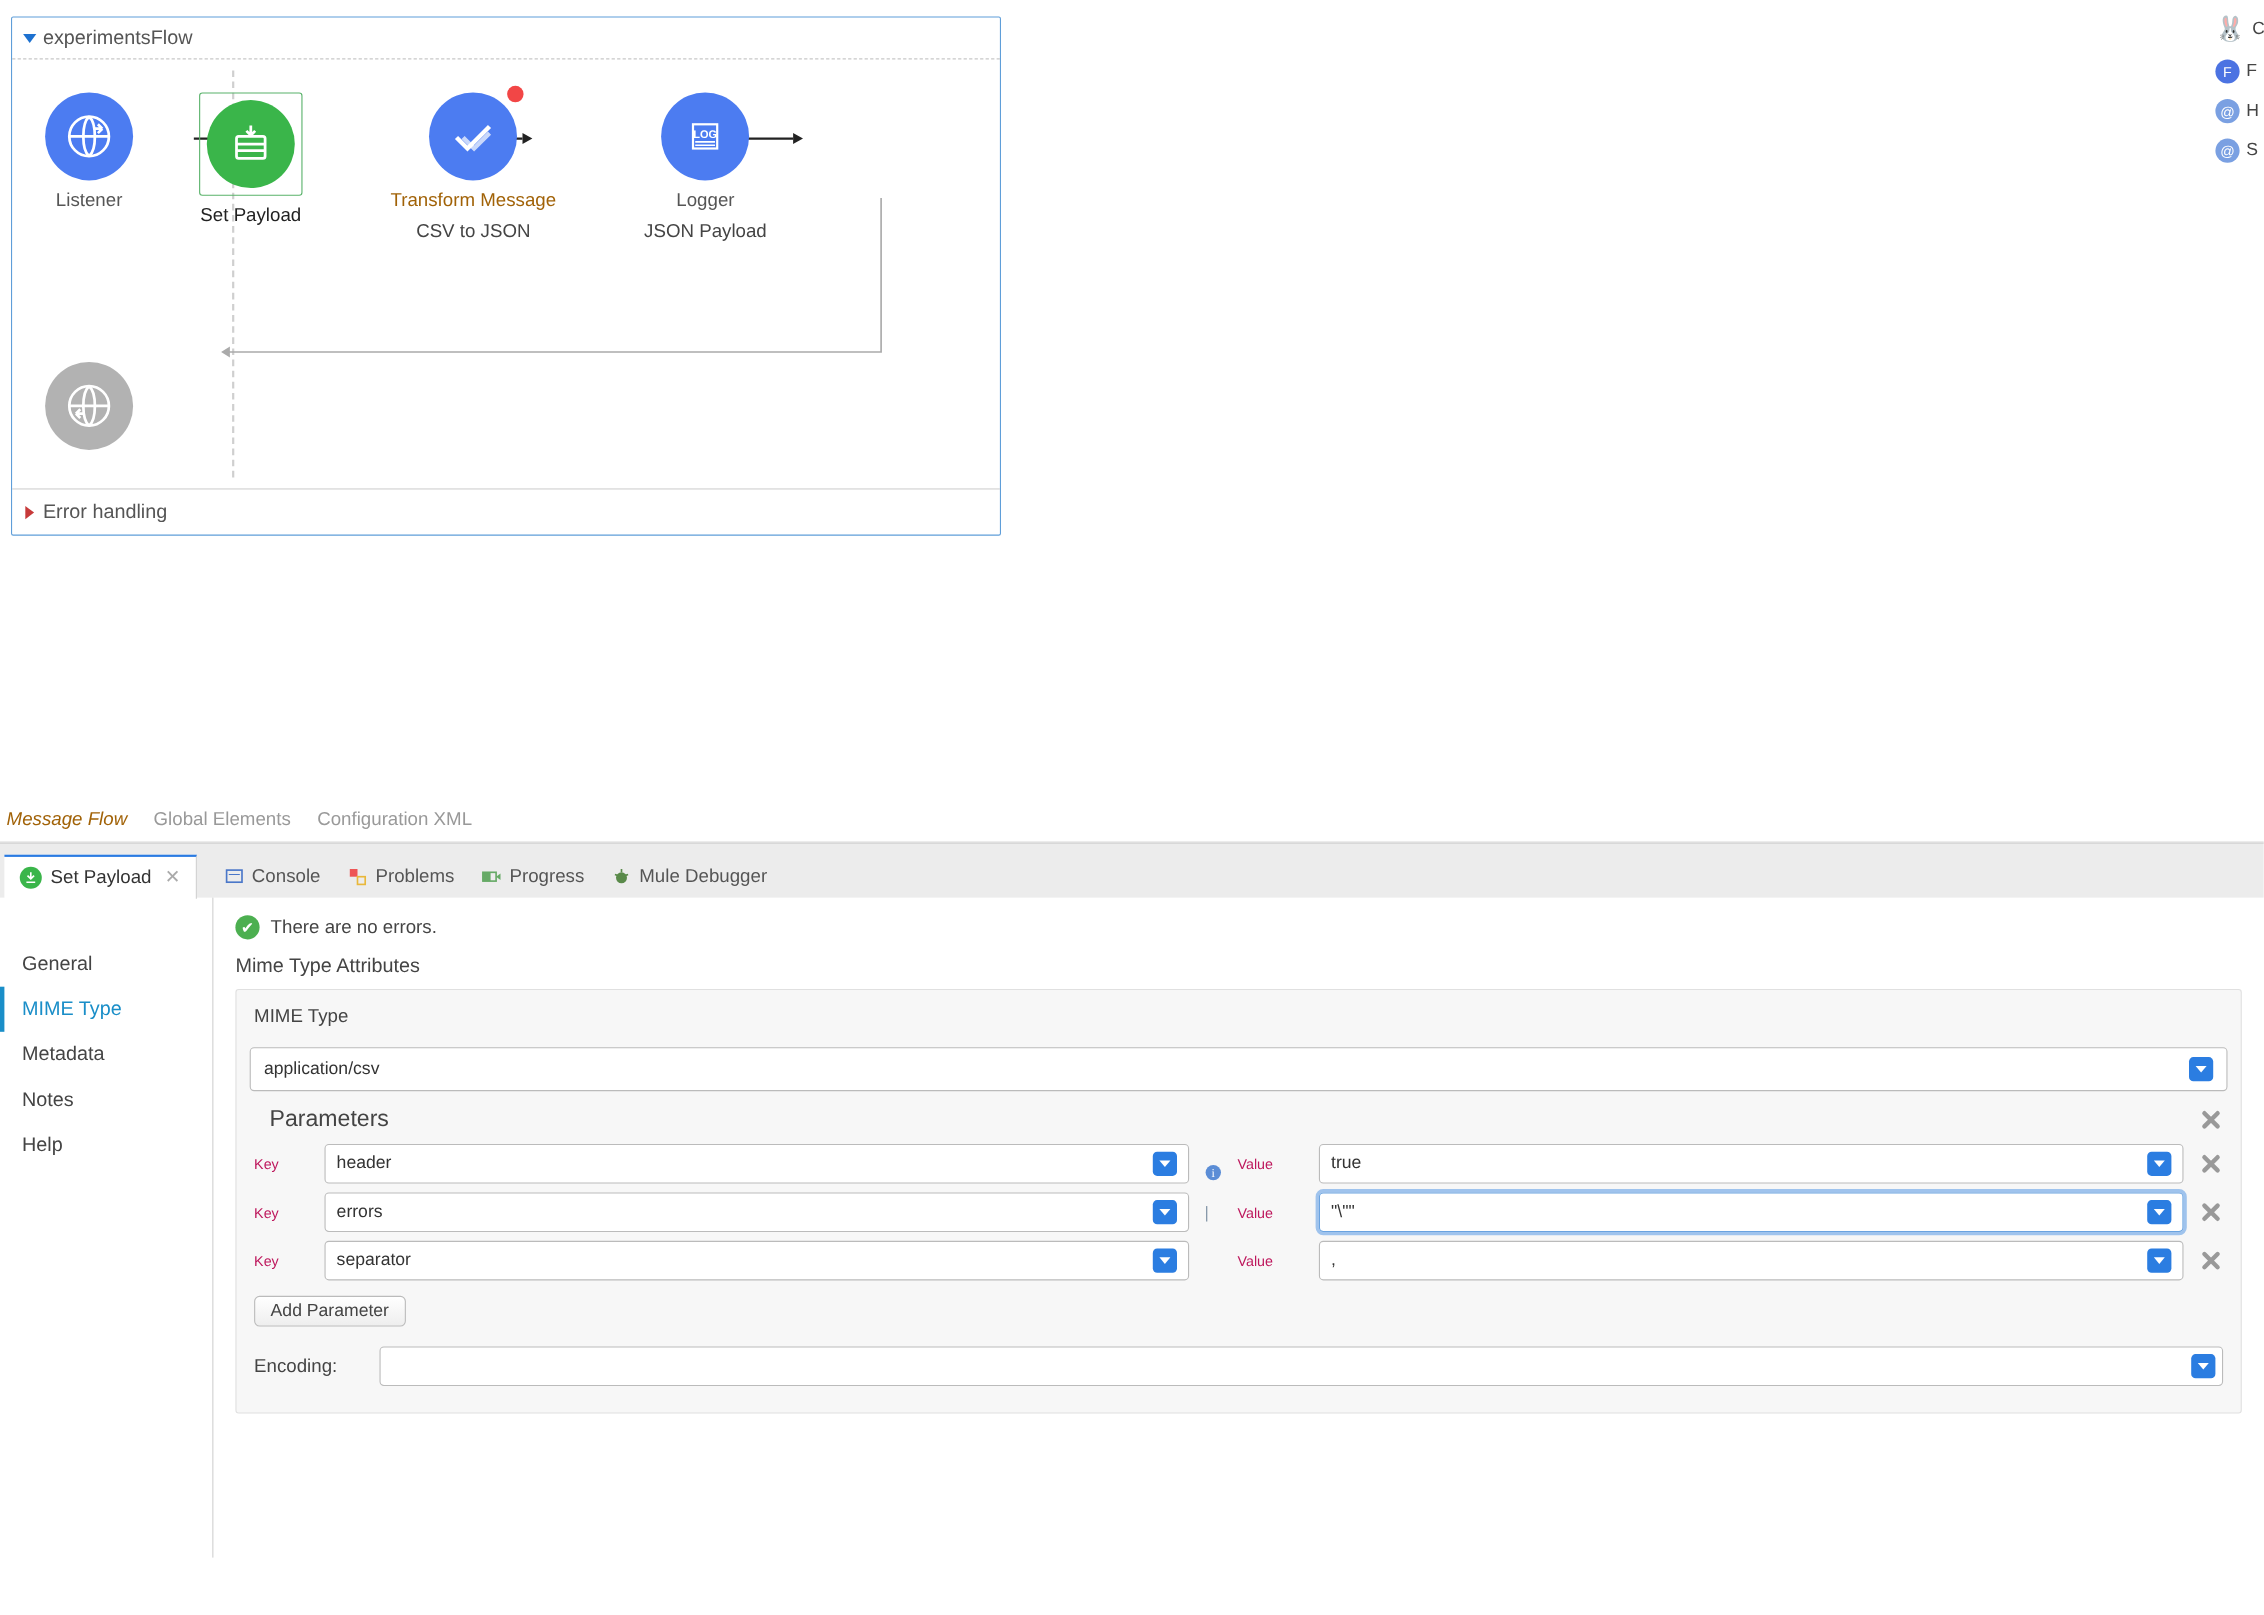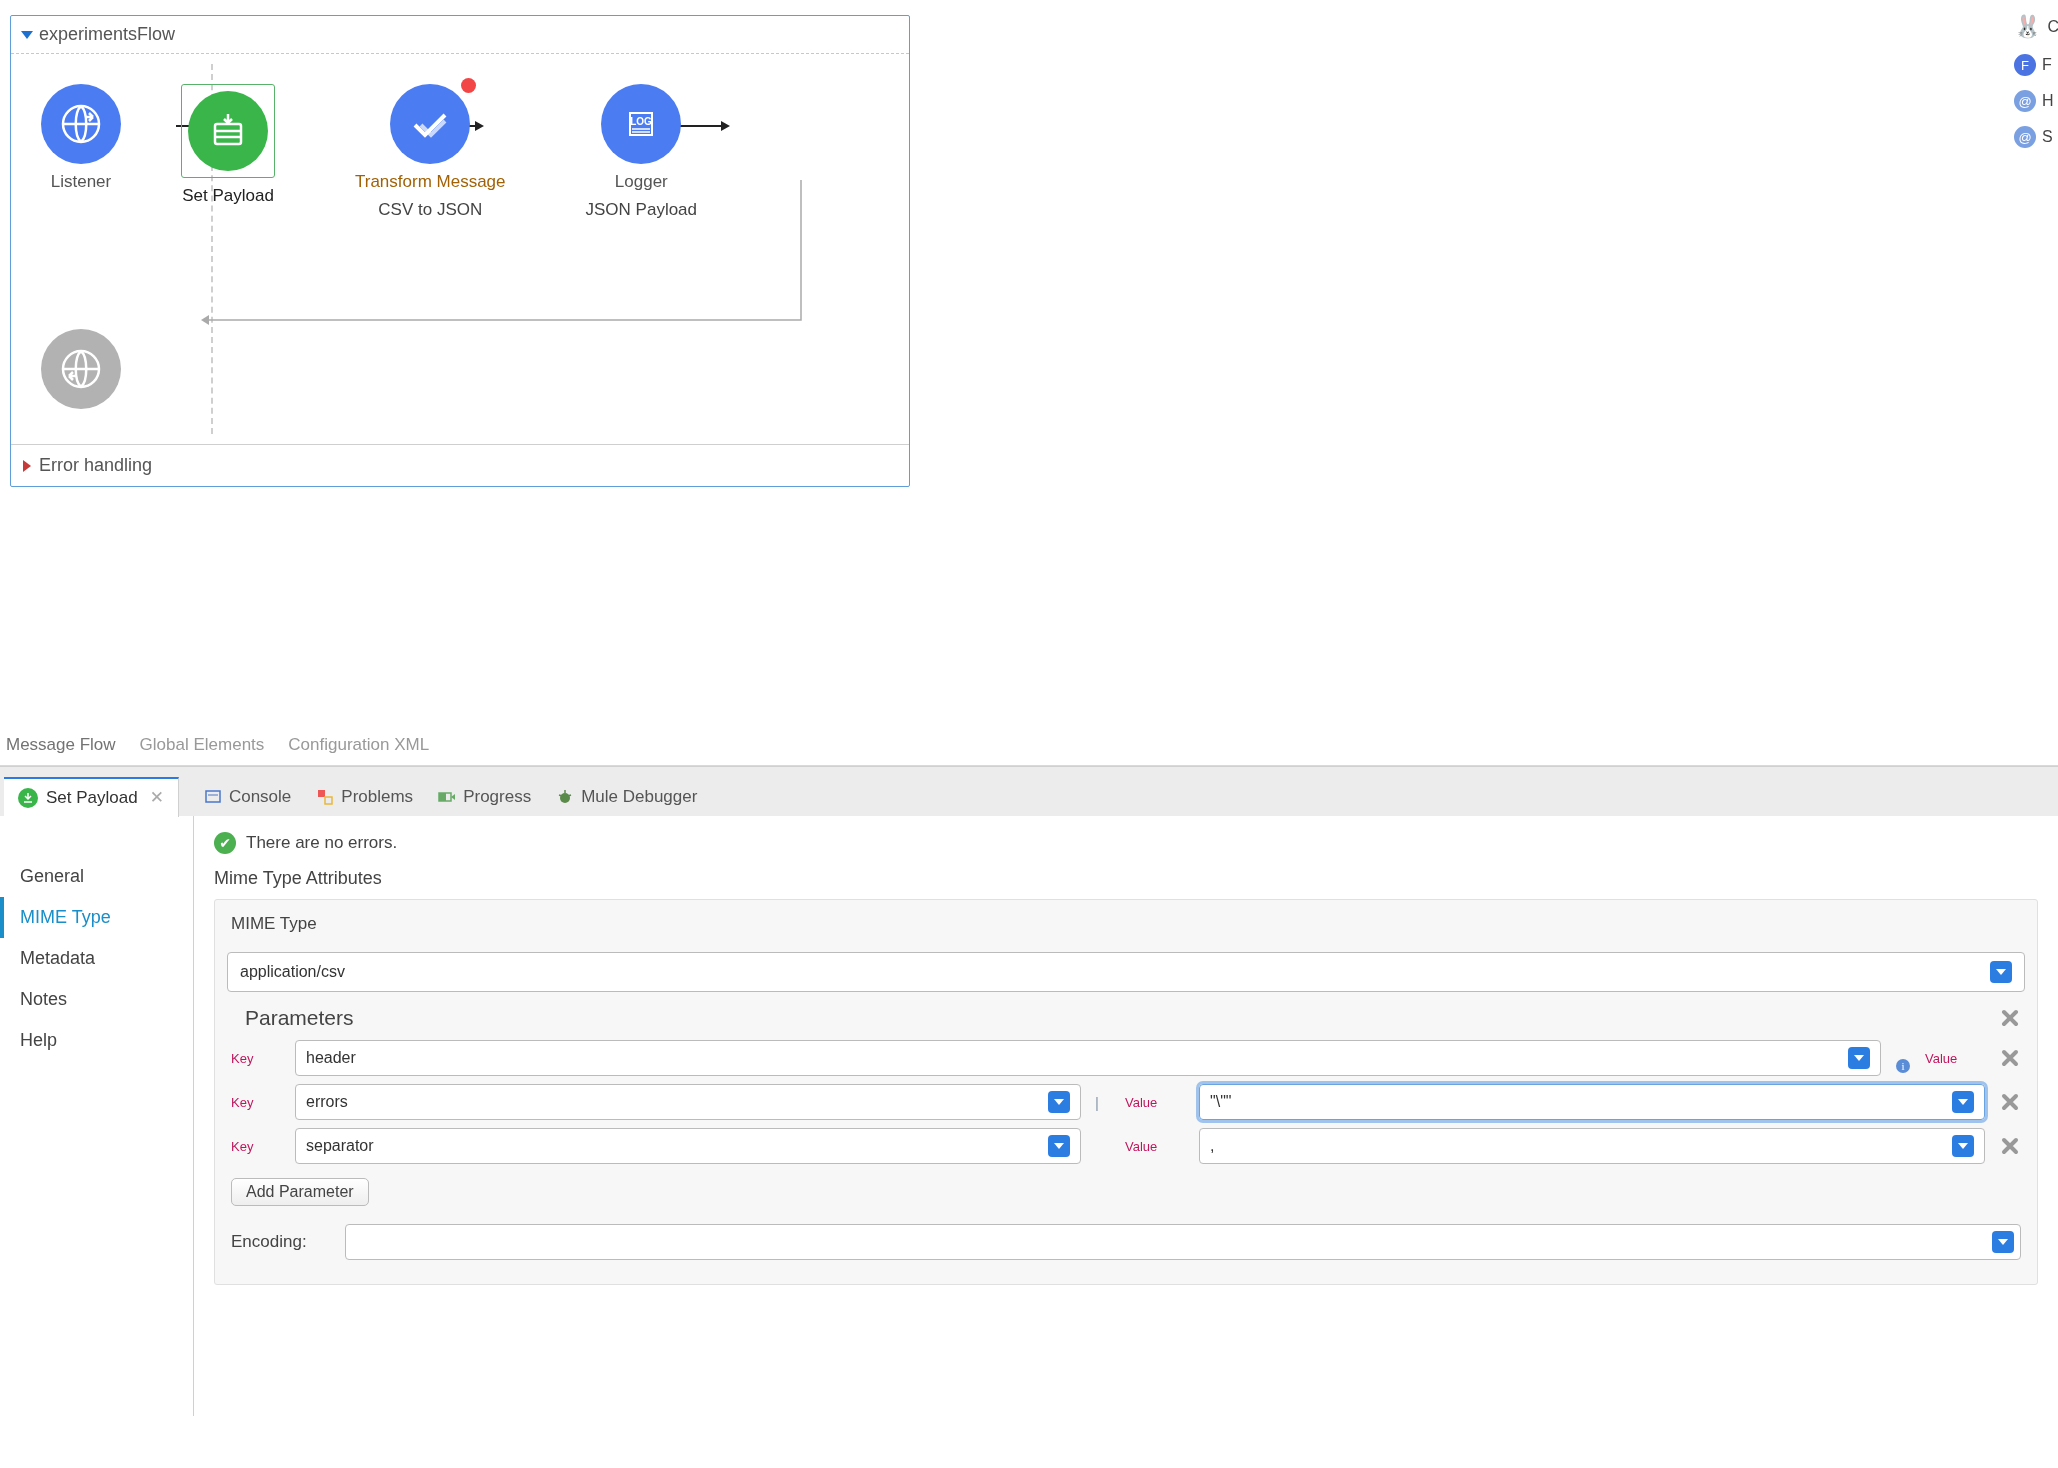--- a/index.html
+++ b/index.html
@@ -123,21 +123,21 @@
 
   
   .editor-tabs {
     display: flex;
     gap: 24px;
     padding: 10px 6px;
     font-size: 17px;
     border-bottom: 1px solid #d9d9d9;
   }
   .editor-tabs .etab { color: #999; cursor: pointer; }
-  .editor-tabs .etab.active { color: #737373; }
+  .editor-tabs .etab.active { color: #a16207; font-style: italic; }
 
   
   .prop-tabs {
     display: flex;
     align-items: center;
     gap: 24px;
     background: #ececec;
     padding: 10px 4px 0 4px;
     font-size: 17px;
     height: 50px;
@@ -476,20 +476,24 @@
         <span class="p-label">Key</span>
         <div class="p-select">
           <span>header</span>
           <span class="dd-btn"></span>
         </div>
         <svg class="info-ic" viewBox="0 0 16 16">
             <circle cx="8" cy="8" r="7" fill="#5b8dd6"></circle>
             <text x="8" y="12" fill="#fff" font-size="11" text-anchor="middle" font-family="serif">i</text>
           </svg>
         <span class="p-label" style="width:60px;">Value</span>
+        <div class="p-select">
+          <span>true</span>
+          <span class="dd-btn"></span>
+        </div>
         <svg class="x-ic" viewBox="0 0 22 22">
             <path d="M5 5l12 12M17 5L5 17" stroke="#999" stroke-width="4" stroke-linecap="round"></path>
           </svg>
       </div>
 
       
       <div class="param-row">
         <span class="p-label">Key</span>
         <div class="p-select">
           <span>errors</span>

